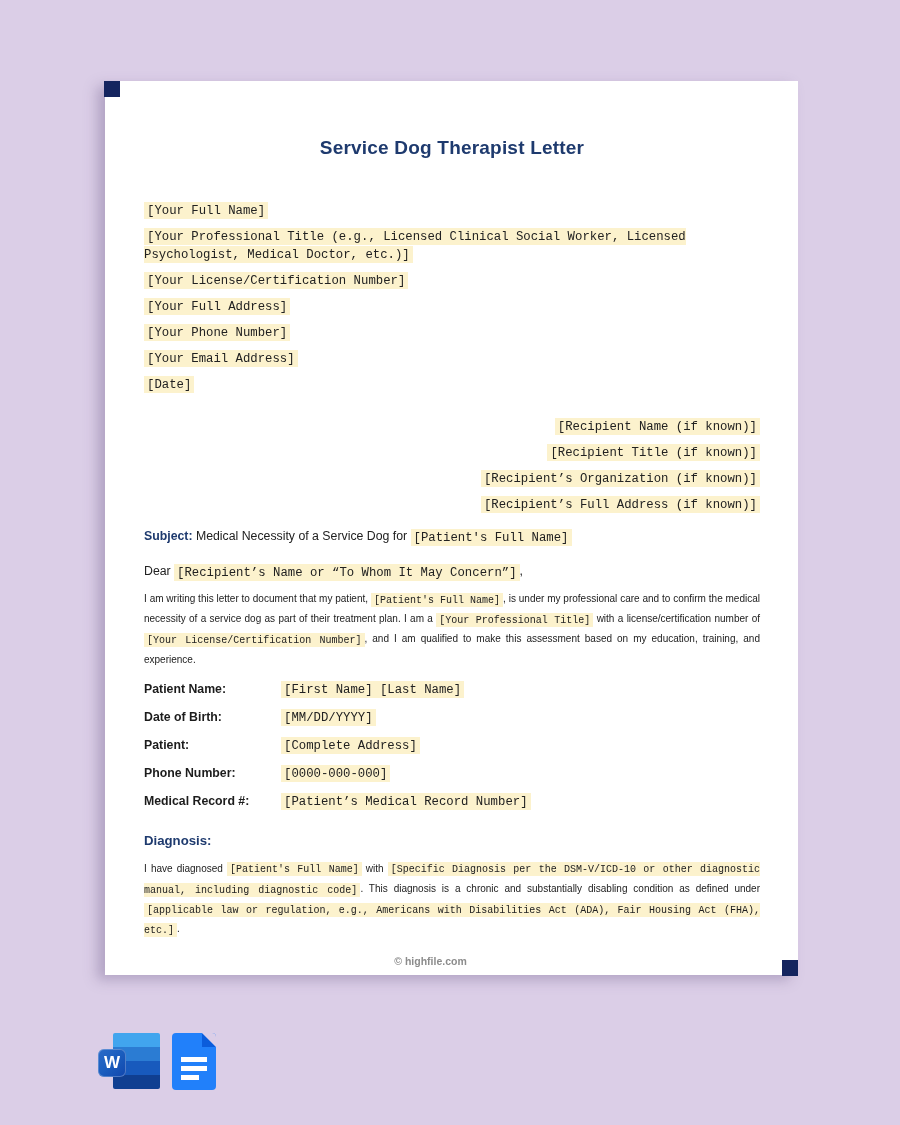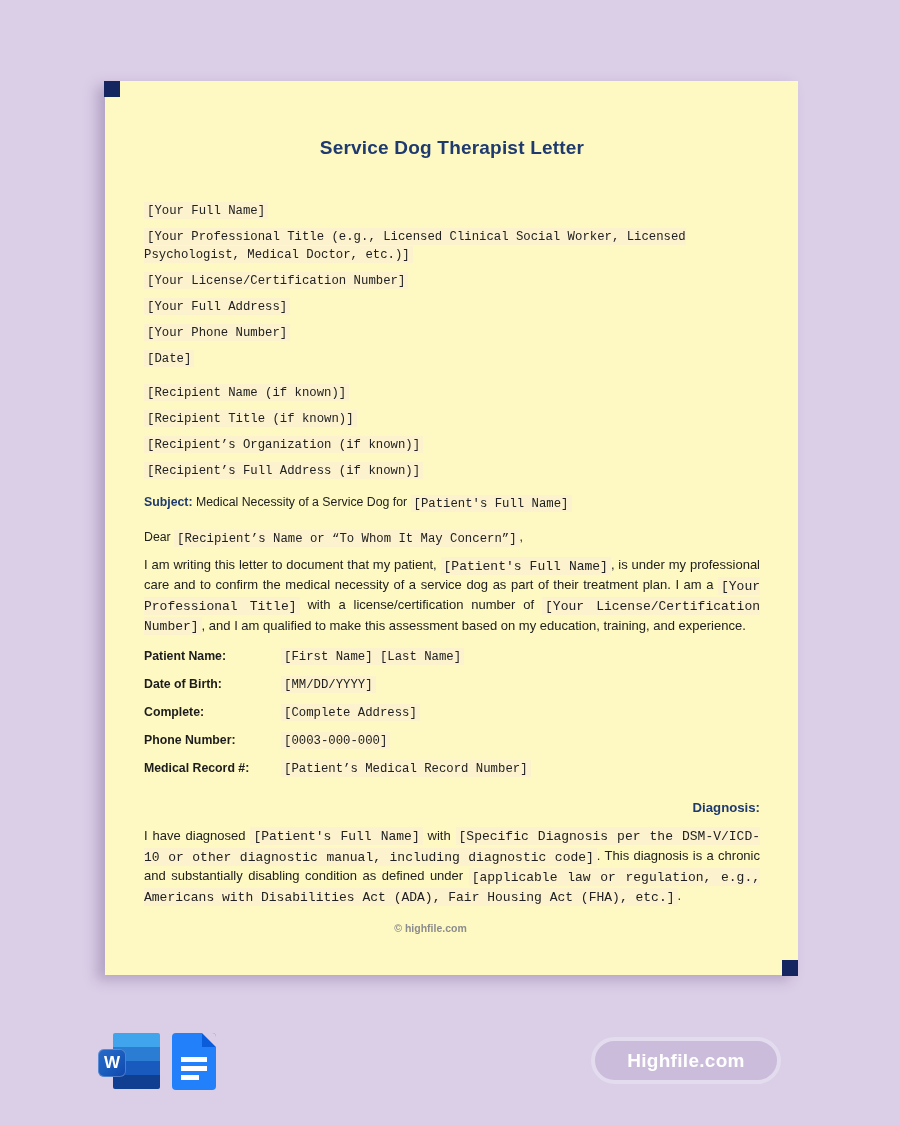--- a/index.html
+++ b/index.html
@@ -10,21 +10,21 @@
     font-family: "Liberation Sans", sans-serif;
     position: relative;
     overflow: hidden;
   }
   .canvas { position: absolute; inset: 0; }
 
   
   .sheet {
     position: absolute; left: 105px; top: 81px;
     width: 693px; height: 894px;
-    background: #fef9c3;
+    background: #ffffff;
     box-shadow: -8px 5px 12px rgba(104, 86, 132, 0.35);
   }
   .corner { position: absolute; width: 16px; height: 16px; background: #15255f; }
   .corner.tl { left: -1px; top: 0; }
   .corner.br { right: 0; bottom: -1px; }
 
   .content {
     position: absolute; left: 39px; top: 0; width: 616px;
     color: #212121; font-size: 12.3px; line-height: 17px;
   }
@@ -36,47 +36,47 @@
     font-size: 19px; line-height: 26px;
     font-weight: bold;
     letter-spacing: 0.2px;
   }
 
   .hl { background: #fcf2cd; padding: 1.5px 3px; font-family: Liberation Mono, monospace; }
 
   .line { margin: 0 0 8px 0; }
   .sender-block { margin-top: 40px; }
   .date-line { }
-  .recipient-block { margin-top: 16px; }
+  .recipient-block { margin-top: 24px; text-align: right; }
 
   .subject-line { margin: 15px 0 0 0; }
   .inline-heading { color: #1e3a6e; font-weight: bold; }
 
   .salutation-line { margin: 17px 0 0 0; }
 
   .para {
     margin: 8px 0 0 0;
     text-align: justify;
-    font-size: 13px;
+    font-size: 10px;
     line-height: 19.2px;
   }
 
   .section-heading {
     margin: 20px 0 0 0;
     color: #1e3a6e;
     font-size: 13.2px; line-height: 17px;
     font-weight: bold;
   }
 
   .info-rows { margin-top: 12px; }
   .info-row { display: flex; margin-bottom: 10px; line-height: 17px; }
   .info-label { width: 137px; flex: 0 0 137px; font-weight: bold; color: #1c1c1c; }
   .info-value { }
 
-  .diagnosis-heading { margin-top: 21px; text-align: right; }
+  .diagnosis-heading { margin-top: 21px; }
   .diagnosis-para { margin-top: 10px; }
 
   .copyright {
     margin: 13px 43px 0 0;
     text-align: center;
     color: #8c8c8c;
     font-size: 10.5px;
     font-weight: bold;
   }
 
@@ -142,20 +142,21 @@
     <div class="content">
 
       <h1 class="doc-title">Service Dog Therapist Letter</h1>
 
       <div class="sender-block">
         <div class="line"><span class="hl">[Your Full Name]</span></div>
         <div class="line"><span class="hl">[Your Professional Title (e.g., Licensed Clinical Social Worker, Licensed Psychologist, Medical Doctor, etc.)]</span></div>
         <div class="line"><span class="hl">[Your License/Certification Number]</span></div>
         <div class="line"><span class="hl">[Your Full Address]</span></div>
         <div class="line"><span class="hl">[Your Phone Number]</span></div>
+        <div class="line"><span class="hl">[Your Email Address]</span></div>
       </div>
 
       <div class="line date-line"><span class="hl">[Date]</span></div>
 
       <div class="recipient-block">
         <div class="line"><span class="hl">[Recipient Name (if known)]</span></div>
         <div class="line"><span class="hl">[Recipient Title (if known)]</span></div>
         <div class="line"><span class="hl">[Recipient’s Organization (if known)]</span></div>
         <div class="line"><span class="hl">[Recipient’s Full Address (if known)]</span></div>
       </div>
@@ -170,26 +171,26 @@
       <div class="info-rows">
         <div class="info-row">
           <span class="info-label">Patient Name:</span>
           <span class="info-value"><span class="hl">[First Name] [Last Name]</span></span>
         </div>
         <div class="info-row">
           <span class="info-label">Date of Birth:</span>
           <span class="info-value"><span class="hl">[MM/DD/YYYY]</span></span>
         </div>
         <div class="info-row">
-          <span class="info-label">Complete:</span>
+          <span class="info-label">Patient:</span>
           <span class="info-value"><span class="hl">[Complete Address]</span></span>
         </div>
         <div class="info-row">
           <span class="info-label">Phone Number:</span>
-          <span class="info-value"><span class="hl">[0003-000-000]</span></span>
+          <span class="info-value"><span class="hl">[0000-000-000]</span></span>
         </div>
         <div class="info-row">
           <span class="info-label">Medical Record #:</span>
           <span class="info-value"><span class="hl">[Patient’s Medical Record Number]</span></span>
         </div>
       </div>
 
       <h2 class="section-heading diagnosis-heading">Diagnosis:</h2>
 
       <p class="para diagnosis-para"><span>I have diagnosed </span><span class="hl">[Patient's Full Name]</span><span> with </span><span class="hl">[Specific Diagnosis per the DSM-V/ICD-10 or other diagnostic manual, including diagnostic code]</span><span>. This diagnosis is a chronic and substantially disabling condition as defined under </span><span class="hl">[applicable law or regulation, e.g., Americans with Disabilities Act (ADA), Fair Housing Act (FHA), etc.]</span><span>.</span></p>
@@ -210,15 +211,14 @@
   </div>
 
   <div class="docs-icon">
     <div class="docs-fold-flap"></div>
     <div class="docs-fold-cut"></div>
     <div class="docs-bar l1"></div>
     <div class="docs-bar l2"></div>
     <div class="docs-bar l3"></div>
   </div>
 
-  <div class="highfile-pill">Highfile.com</div>
 
 </div>
 
 </body></html>

